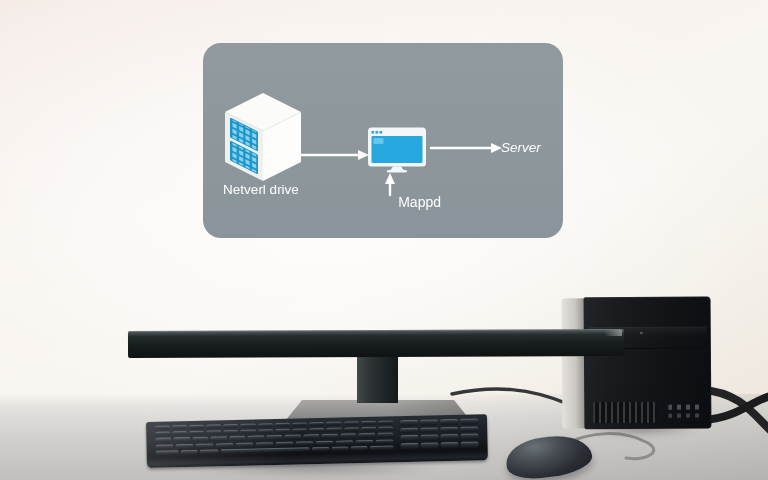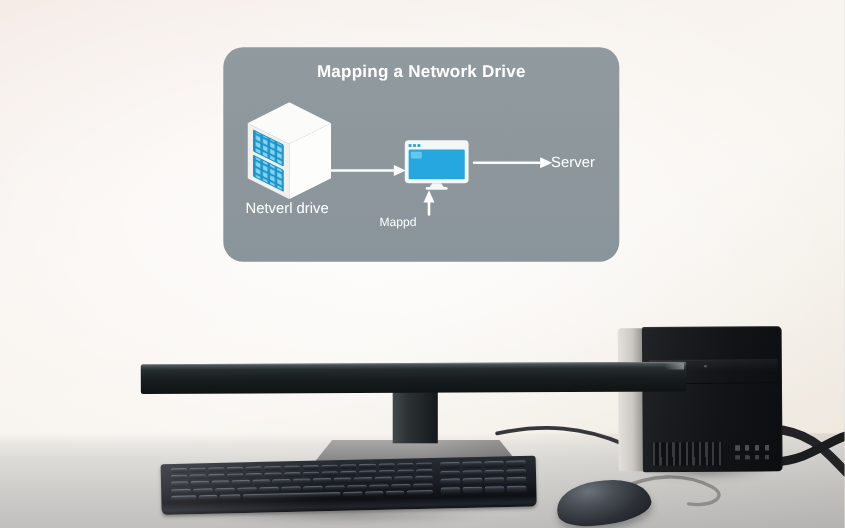--- a/index.html
+++ b/index.html
@@ -85,24 +85,24 @@
   
   .panel{left:203px;top:43px;width:360px;height:195px;border-radius:18px;z-index:10;
     background:linear-gradient(180deg,#919b9f 0%,#8c969b 60%,#8a959b 100%);}
   .panel-title{left:0;top:14px;width:100%;text-align:center;color:#fff;
     font-size:15.5px;font-weight:600;letter-spacing:.2px;}
   .arrows{left:0;top:0;width:360px;height:195px;}
   .node-drive-icon{left:22px;top:50px;width:76px;height:88px;}
   .node-drive-label{left:2px;top:139px;width:112px;text-align:center;color:#fff;
     font-size:13.5px;font-weight:500;}
   .node-mon-icon{left:164px;top:84px;width:62px;height:46px;}
-  .mapped-label{left:142px;top:151px;width:96px;text-align:left;color:#fff;
-    font-size:11px;font-weight:500;line-height:16px;}
+  .mapped-label{left:142px;top:151px;width:96px;text-align:right;color:#fff;
+    font-size:14px;font-weight:500;line-height:16px;}
   .mapped-label div{position:static;}
-  .server-label{left:298px;top:97px;width:60px;color:#fff;font-size:13.5px;font-weight:500;}
+  .server-label{left:298px;top:97px;width:60px;color:#fff;font-size:13.5px;font-weight:500;font-style:italic;}
 </style>
 </head>
 <body>
 
 <div class="stage">
 
   <div class="desk"></div>
 
   <svg class="cables" viewBox="0 0 768 480" fill="none">
     <path d="M 452 394 C 495 385 530 388 568 404" stroke="#35373a" stroke-width="3.5" stroke-linecap="round"></path>
@@ -222,21 +222,20 @@
         <div class="key"></div>
         <div class="key"></div>
         <div class="key"></div>
         <div class="key"></div>
       </div>
   </div>
 
   <div class="mouse"></div>
 
   <div class="panel">
-    <div class="panel-title">Mapping a Network Drive</div>
 
     <svg class="arrows" viewBox="0 0 360 195" fill="none">
       <g>
         <path d="M98 112 L155 112" stroke="#fdfdfd" stroke-width="2.4" stroke-linecap="round"></path>
         <polygon points="155,107 166,112 155,117" fill="#fdfdfd"></polygon>
       </g>
       <g>
         <path d="M228 105 L288 105" stroke="#fdfdfd" stroke-width="2.4" stroke-linecap="round"></path>
         <polygon points="288,100 299,105 288,110" fill="#fdfdfd"></polygon>
       </g>

